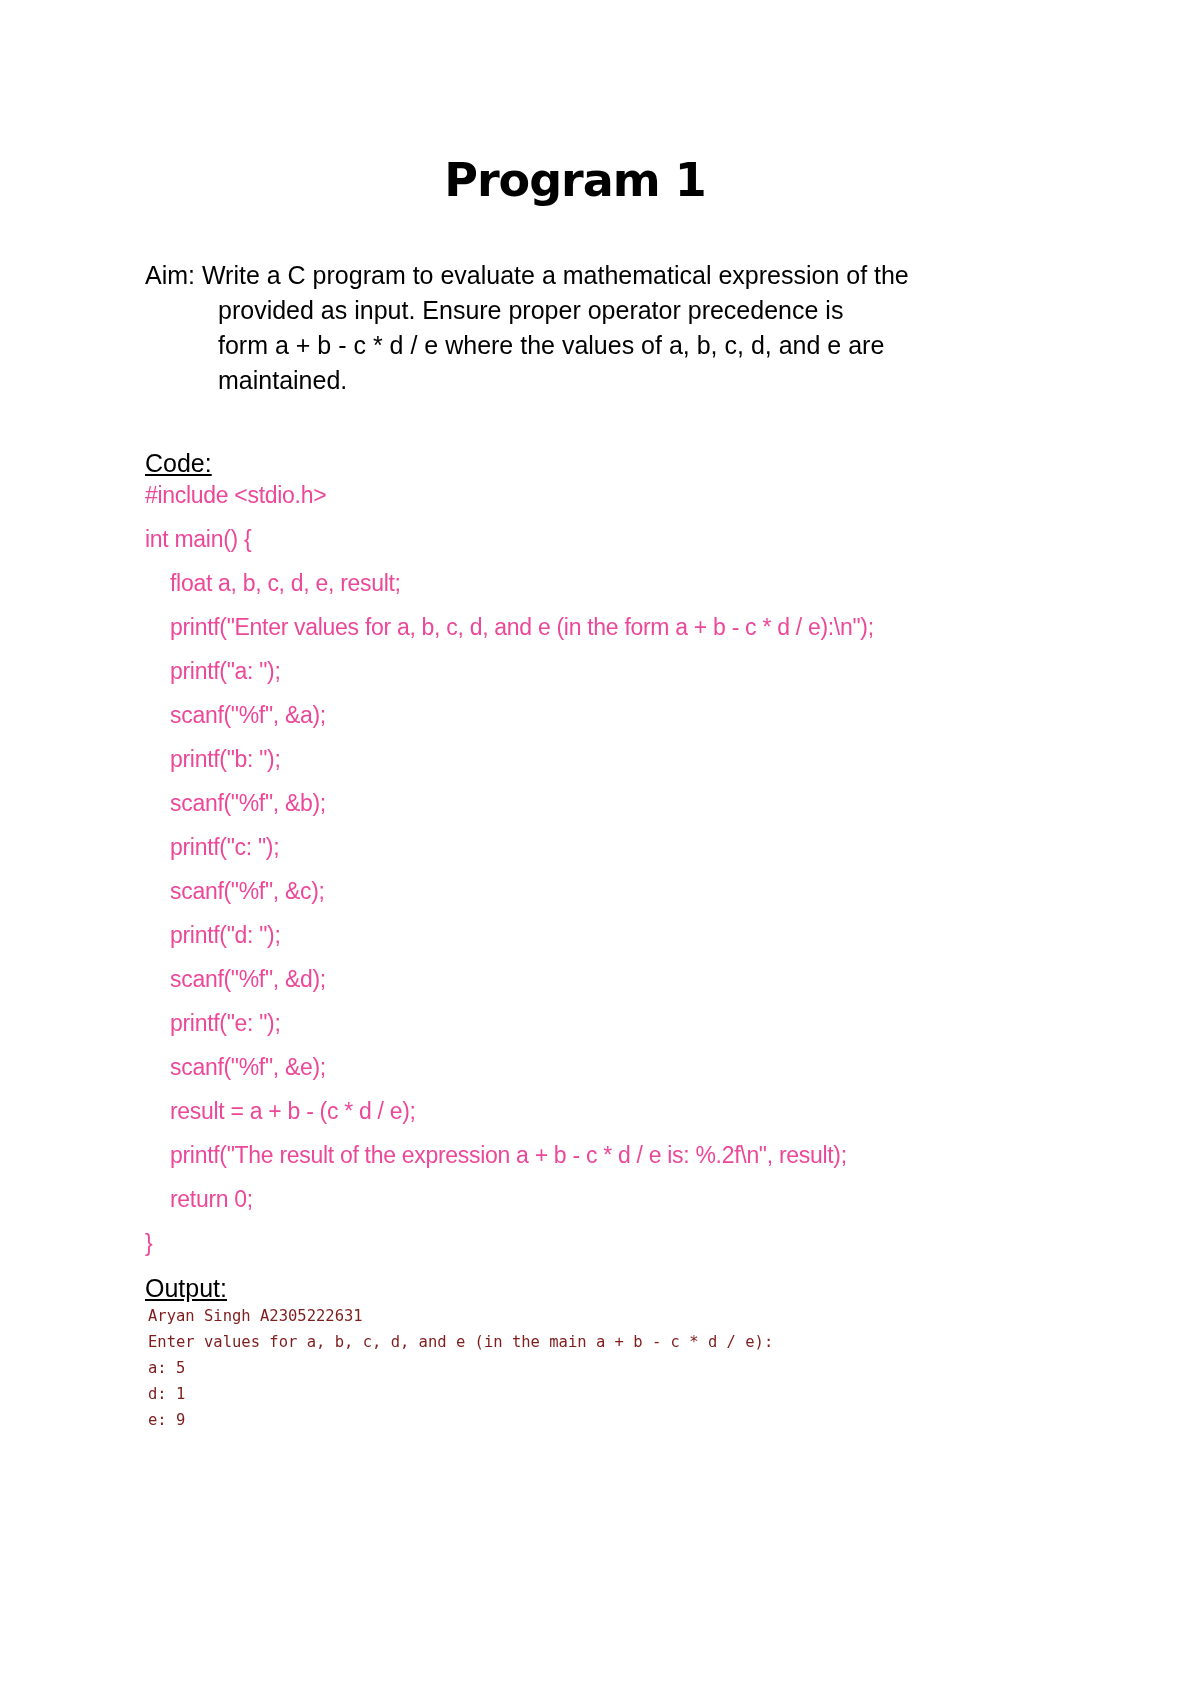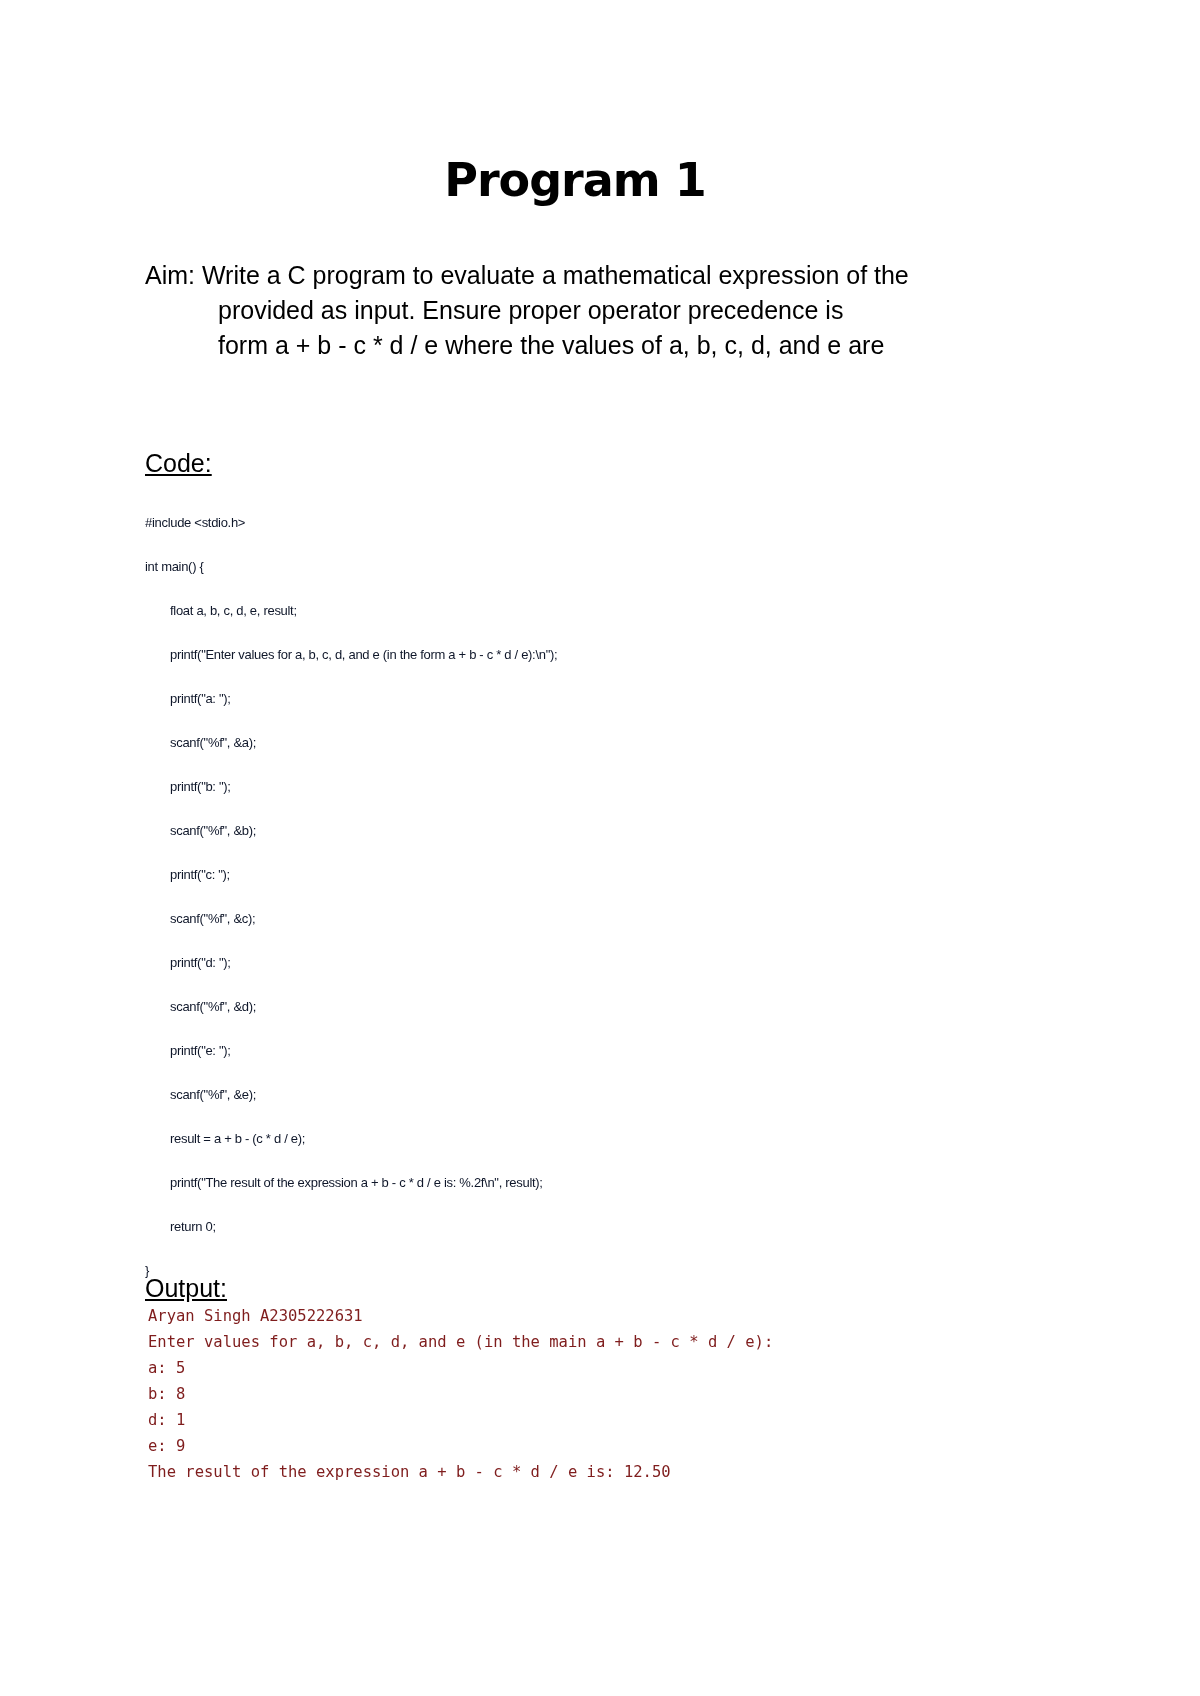--- a/index.html
+++ b/index.html
@@ -53,24 +53,23 @@
       text-decoration: underline;
     }
     .code-heading { top: 448px; }
     .output-heading { top: 1273px; }
 
     .code {
       position: absolute;
       left: 145px;
       top: 482px;
       font-family: "Liberation Sans", sans-serif;
-      font-size: 13px;
+      font-size: 23px;
       letter-spacing: -0.3px;
-      color: #0f172a;
-      margin-top: 28px;
+      color: #ec4899;
     }
     .code .cl {
       display: block;
       height: 44px;
       line-height: 26px;
       white-space: pre;
     }
     .code .cl.ind { padding-left: 25px; }
 
     .output {
@@ -92,20 +91,21 @@
 <body>
 
 <div class="page">
 
   <div class="title">Program 1</div>
 
   <div class="aim">
     <span class="line"><span class="aim-label">Aim:</span> <span>Write a C program to evaluate a mathematical expression of the</span></span>
     <span class="line indent">provided as input. Ensure proper operator precedence is</span>
     <span class="line indent">form a + b - c * d / e where the values of a, b, c, d, and e are</span>
+    <span class="line indent">maintained.</span>
   </div>
 
   <div class="heading code-heading">Code:</div>
 
   <div class="code">
     <span class="cl">#include &lt;stdio.h&gt;</span>
     <span class="cl">int main() {</span>
     <span class="cl ind">float a, b, c, d, e, result;</span>
     <span class="cl ind">printf("Enter values for a, b, c, d, and e (in the form a + b - c * d / e):\n");</span>
     <span class="cl ind">printf("a: ");</span>
@@ -123,19 +123,17 @@
     <span class="cl ind">return 0;</span>
     <span class="cl">}</span>
   </div>
 
   <div class="heading output-heading">Output:</div>
 
   <div class="output">
     <span class="ol">Aryan Singh A2305222631</span>
     <span class="ol">Enter values for a, b, c, d, and e (in the main a + b - c * d / e):</span>
     <span class="ol">a: 5</span>
-    <span class="ol">b: 8</span>
     <span class="ol">d: 1</span>
     <span class="ol">e: 9</span>
-    <span class="ol">The result of the expression a + b - c * d / e is: 12.50</span>
   </div>
 
 </div>
 
 </body></html>

